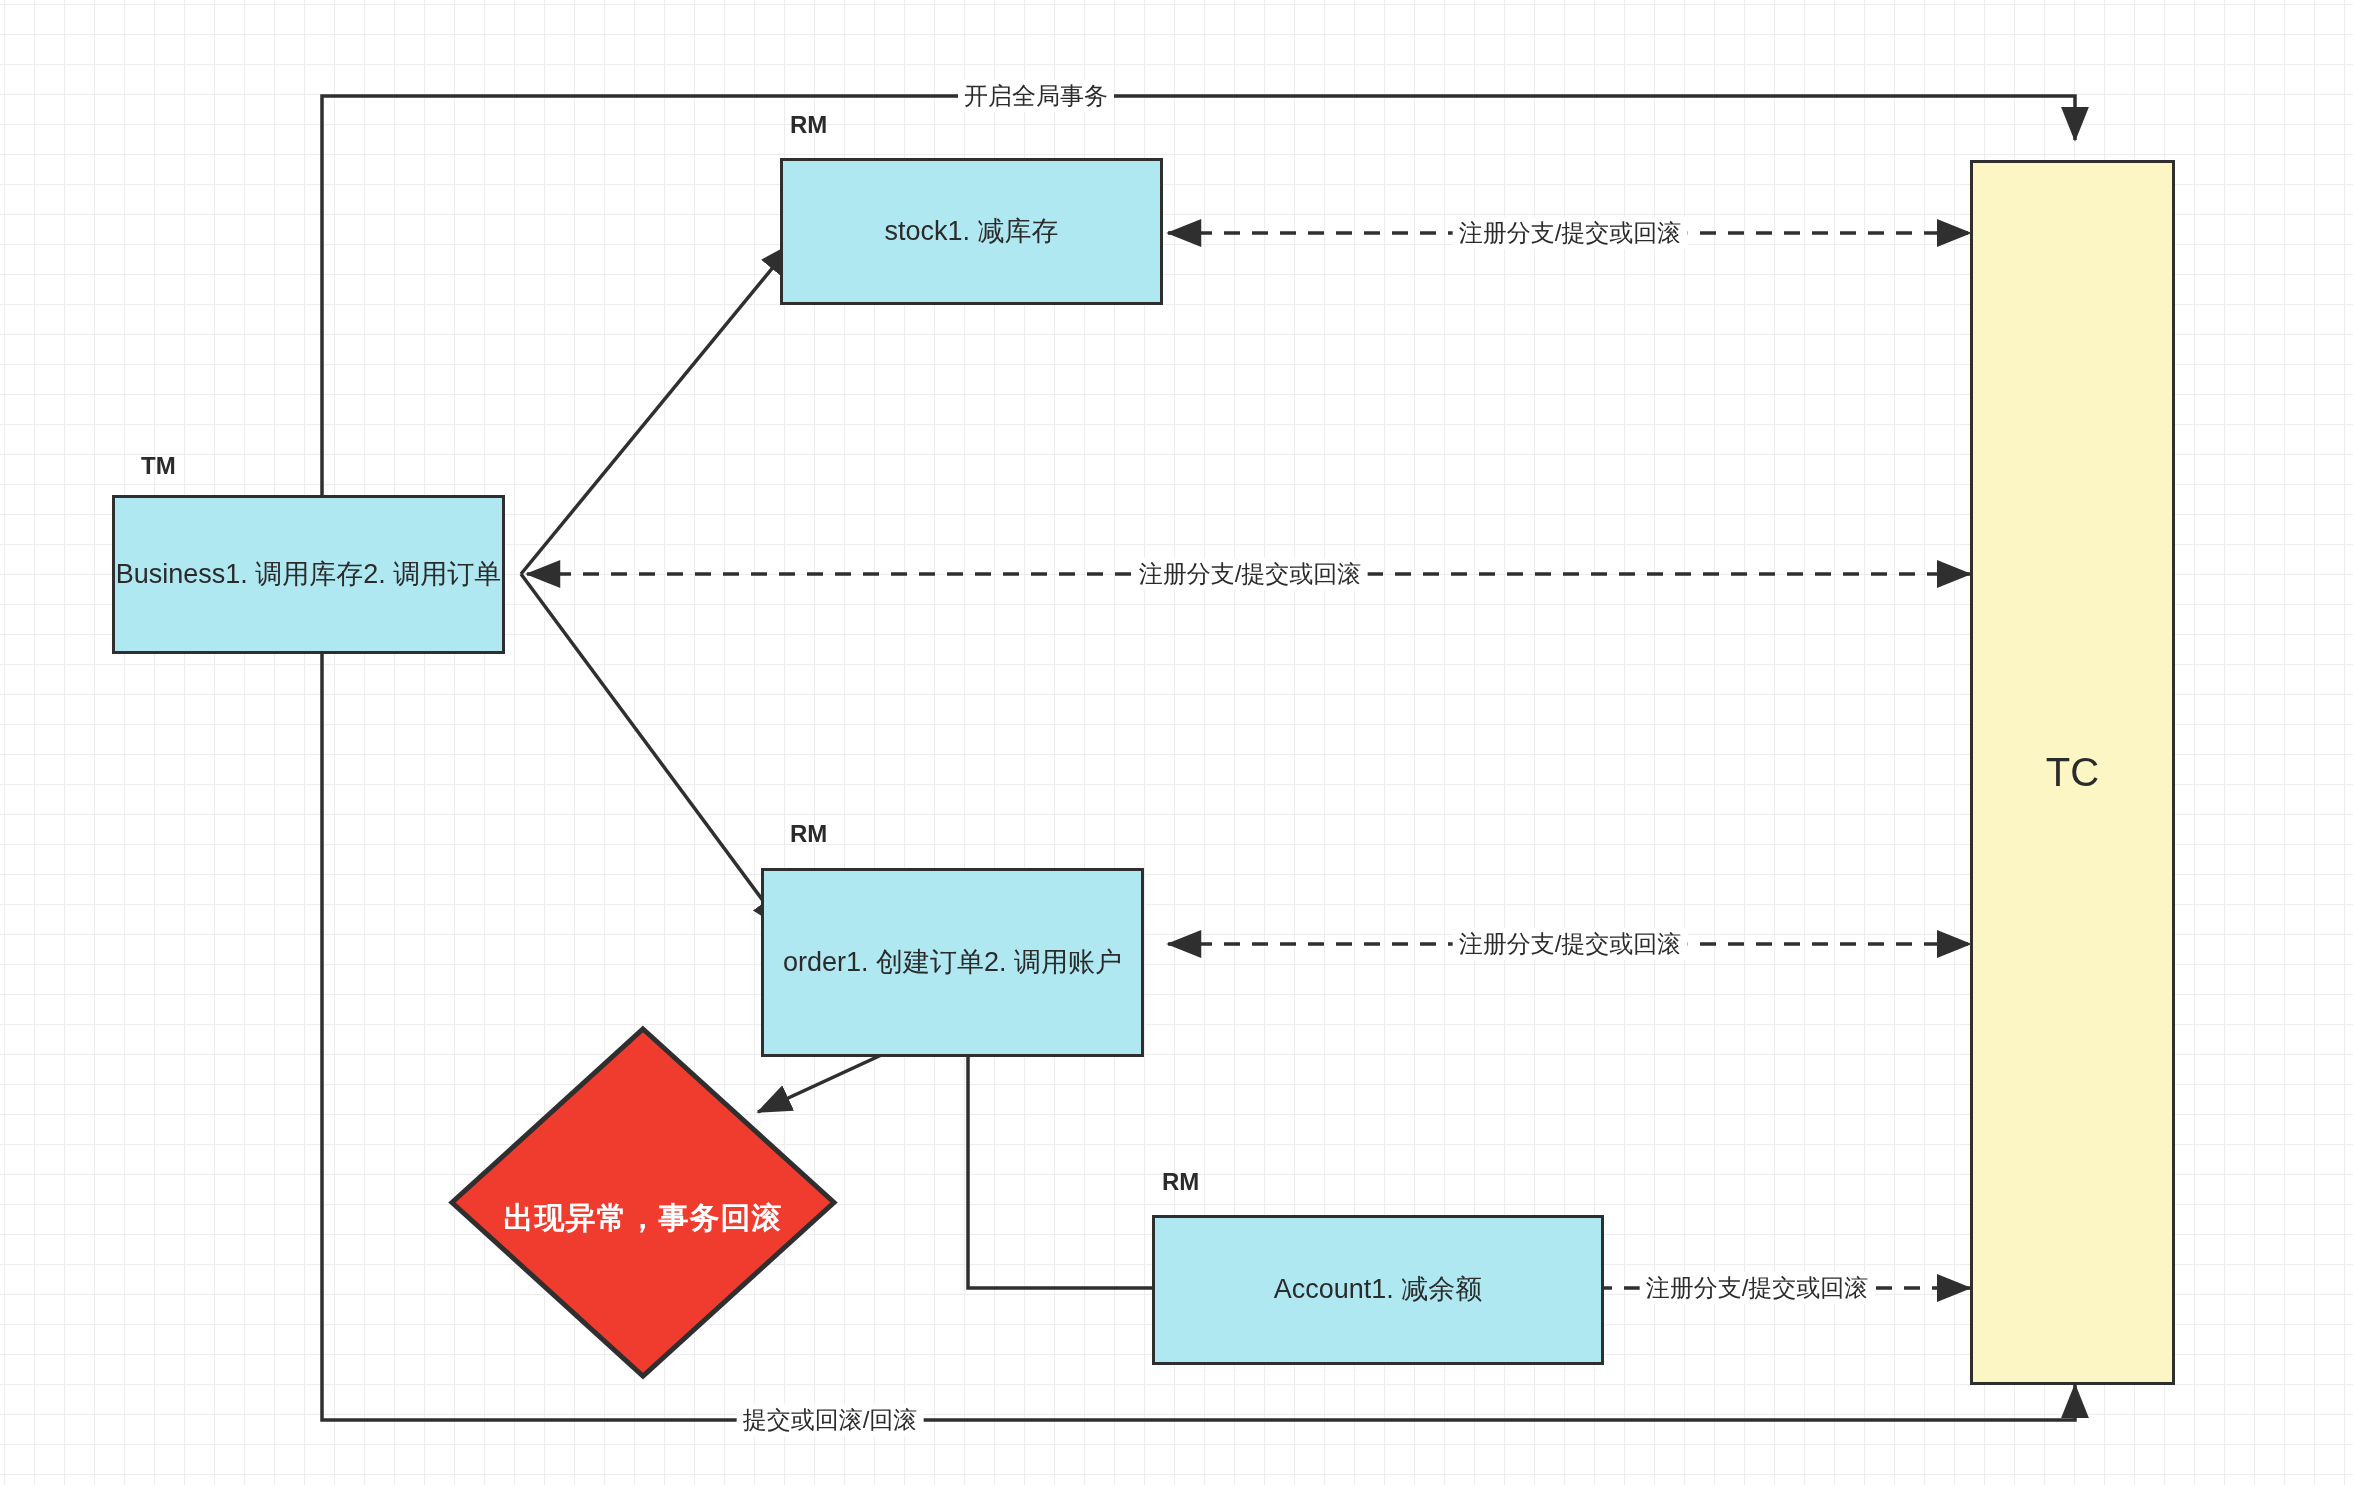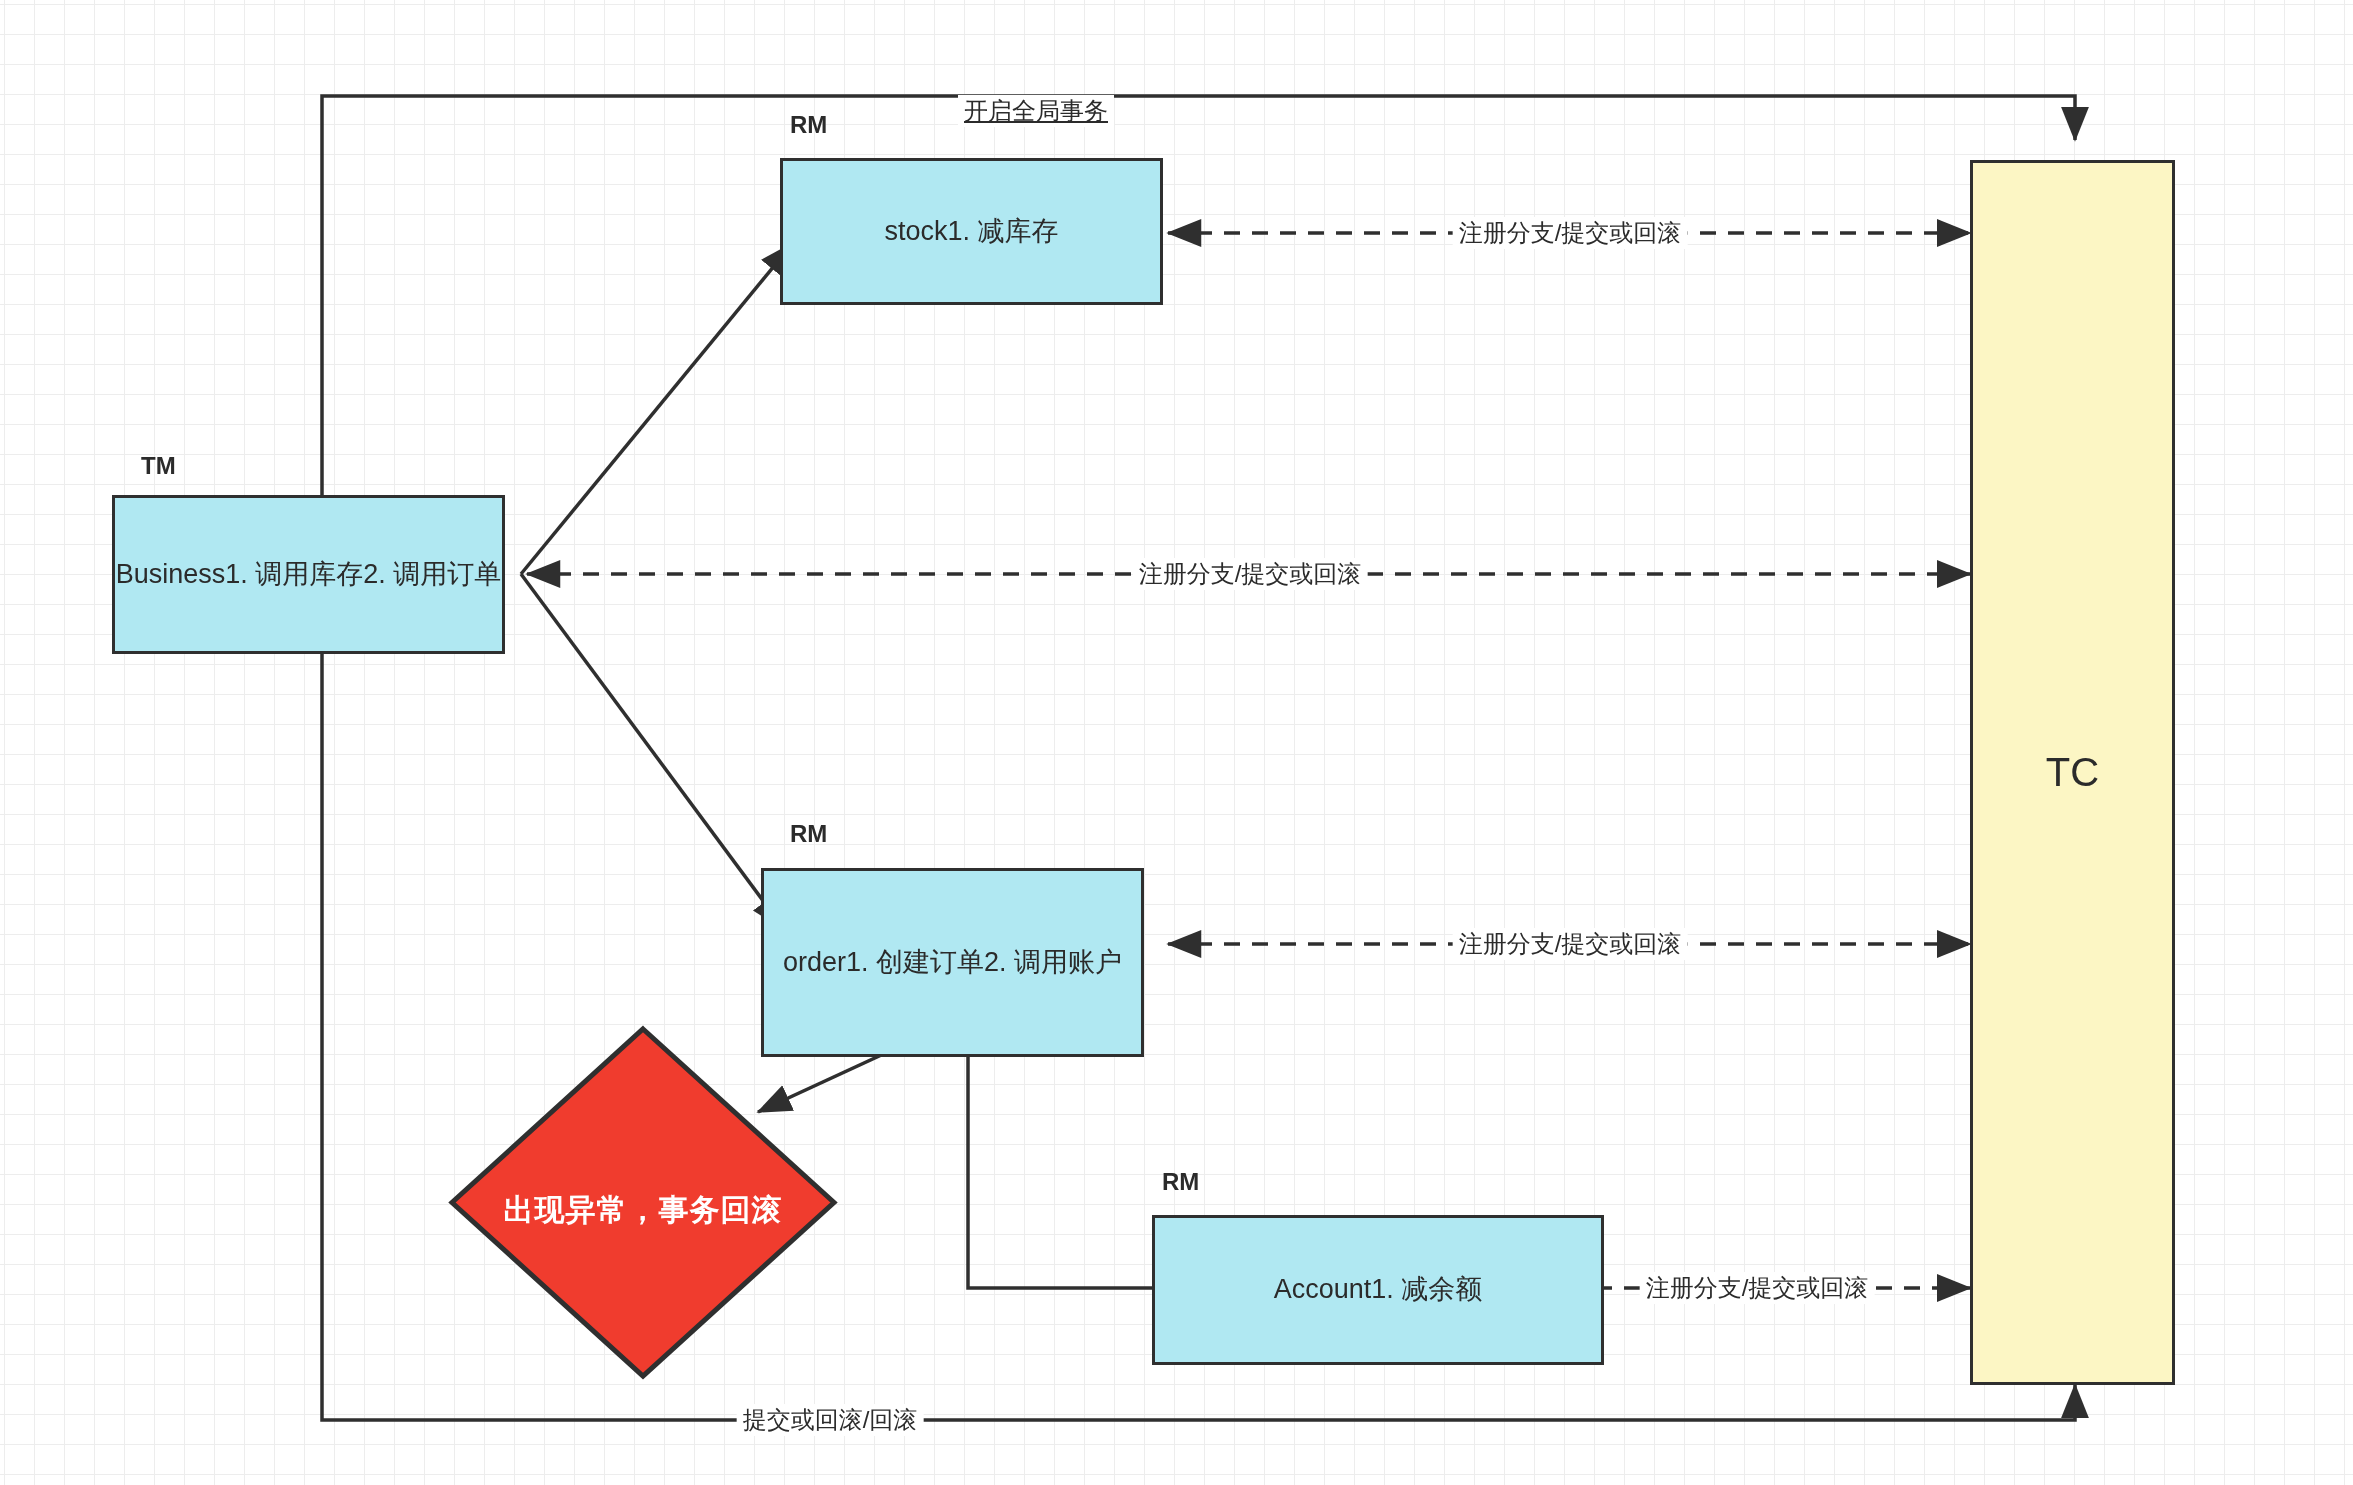--- a/index.html
+++ b/index.html
@@ -58,21 +58,21 @@
     color: #2b2b2b;
     font-family: "Liberation Sans", "DejaVu Sans", sans-serif;
     white-space: nowrap;
   }
   .diamond-wrap {
     position: absolute;
   }
   .diamond-wrap svg { display: block; overflow: visible; }
   .diamond-text {
     position: absolute;
-    left: 0; top: 8px;
+    left: 0; top: 16px;
     width: 100%;
     height: 100%;
     display: flex;
     align-items: center;
     justify-content: center;
     color: #ffffff;
     font-weight: bold;
     font-size: 30px;
     letter-spacing: 1px;
     white-space: nowrap;
@@ -157,21 +157,21 @@
     <div class="tc-label">TC</div>
   </div>
 
   <div class="diamond-wrap" style="left:448px; top:1025px; width:390px; height:355px;">
     <svg width="390" height="355" viewBox="0 0 390 355">
       <polygon points="195,4 386,177.5 195,351 4,177.5" fill="#f03c2e" stroke="#2f2f2f" stroke-width="5"></polygon>
     </svg>
     <div class="diamond-text">出现异常，事务回滚</div>
   </div>
 
-  <div class="edge-label" style="left:1036px; top:111px;text-decoration:underline;">开启全局事务</div>
+  <div class="edge-label" style="left:1036px; top:96px;">开启全局事务</div>
 
   <div class="edge-label" style="left:1570px; top:233px;">注册分支/提交或回滚</div>
 
   <div class="edge-label" style="left:1250px; top:574px;">注册分支/提交或回滚</div>
 
   <div class="edge-label" style="left:1570px; top:944px;">注册分支/提交或回滚</div>
 
   <div class="edge-label" style="left:1757px; top:1288px;">注册分支/提交或回滚</div>
 
   <div class="edge-label" style="left:830px; top:1420px;">提交或回滚/回滚</div>

